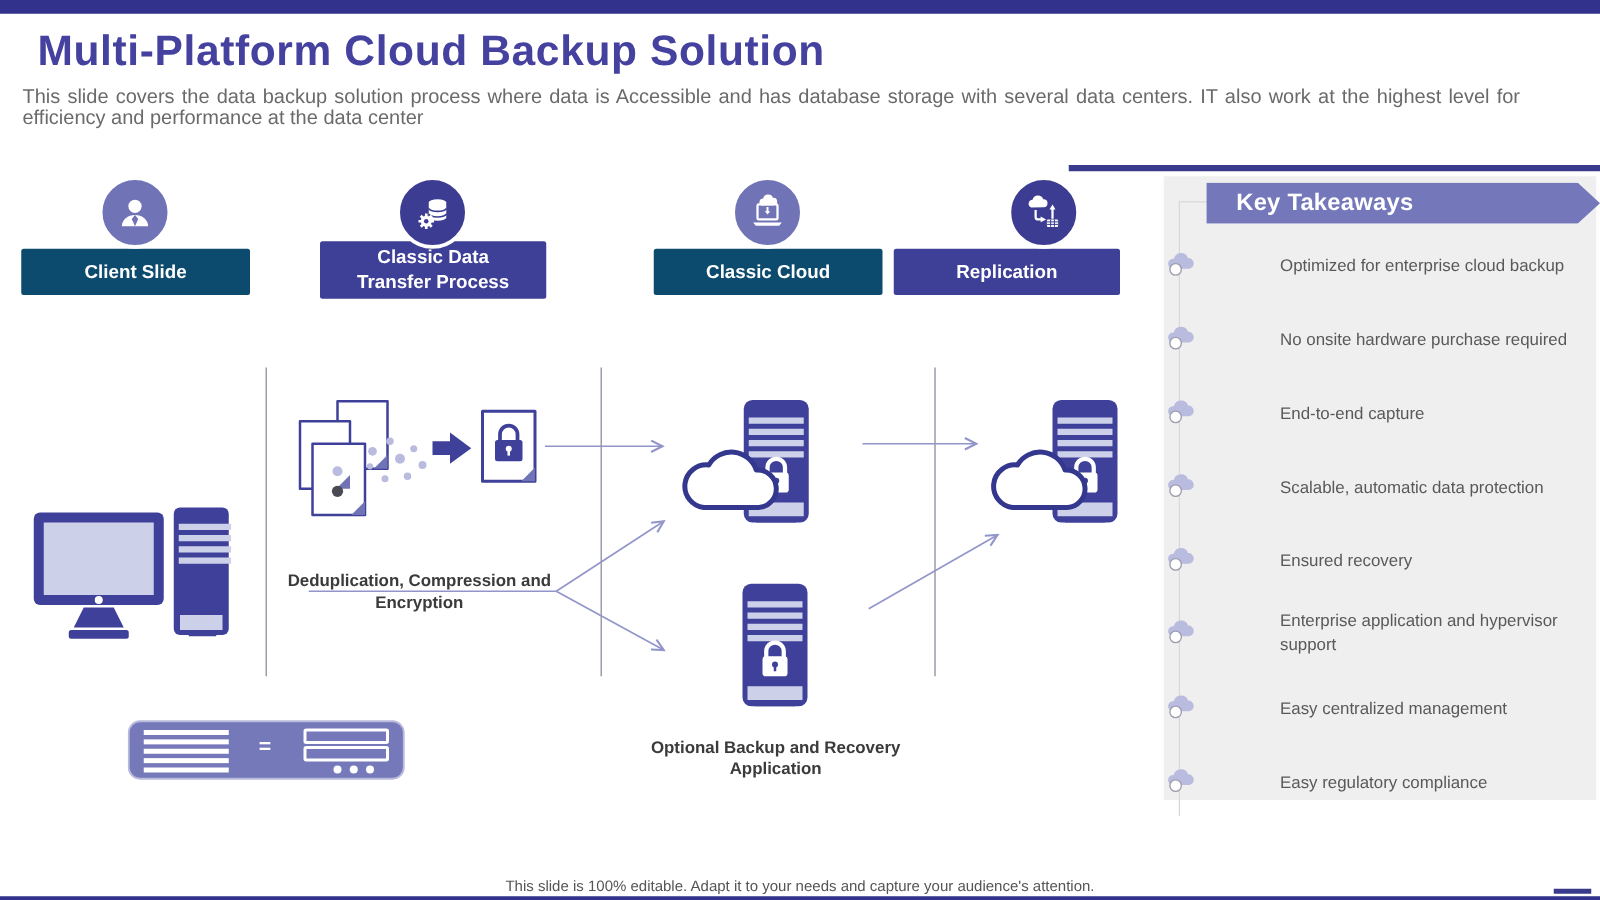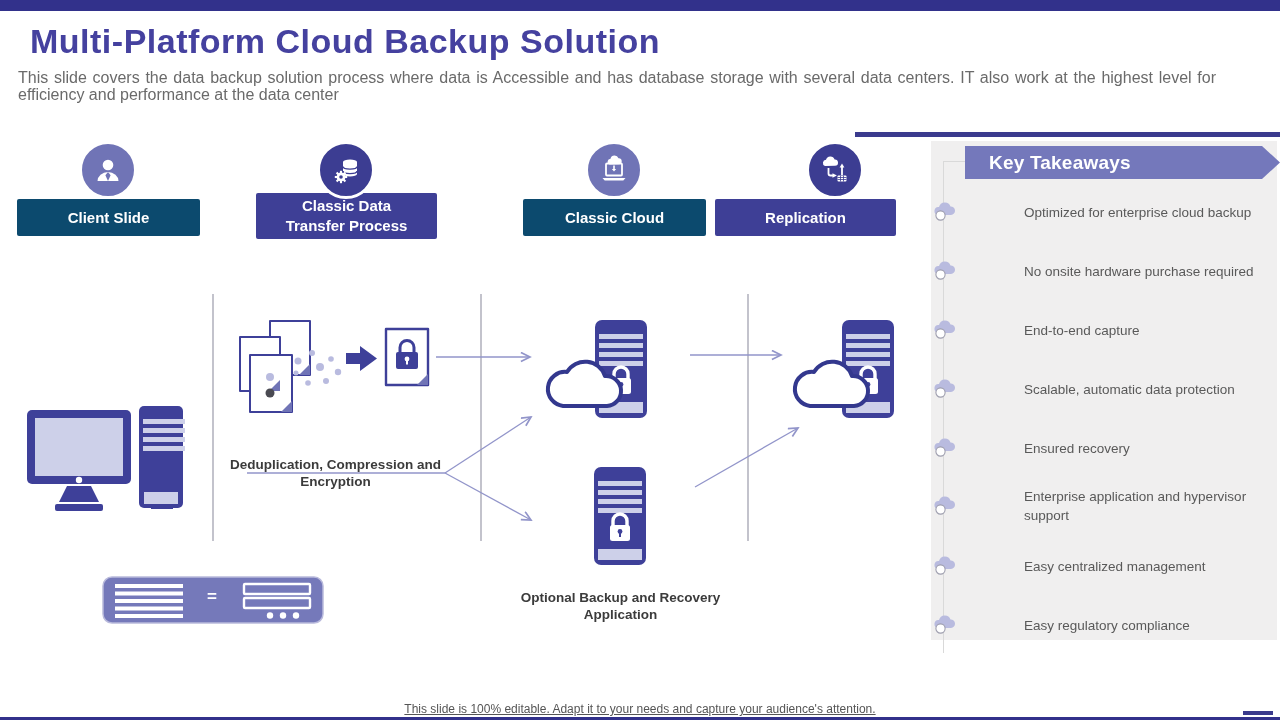--- a/index.html
+++ b/index.html
@@ -52,21 +52,21 @@
              clip-path:polygon(0 0, calc(100% - 18px) 0, 100% 50%, calc(100% - 18px) 100%, 0 100%);
              display:flex;align-items:center;z-index:2;}
   .kt-banner span{padding-left:24px;color:#fff;font-size:19px;font-weight:700;letter-spacing:.2px;}
   .kt-timeline{position:absolute;left:12px;top:20px;width:1px;height:492px;background:#d9d9d9;}
   .kt-connector{position:absolute;left:12px;top:20px;width:24px;height:1px;background:#d9d9d9;}
   .kt-item{position:absolute;left:2px;width:322px;height:36px;display:flex;align-items:center;}
   .kt-item svg{flex:0 0 auto;margin-right:19px;}
   .kt-item span{font-size:13.5px;line-height:19px;color:#595959;margin-left:48px;}
   .i0{top:53px}.i1{top:112px}.i2{top:171px}.i3{top:230px}.i4{top:289px}.i5{top:347px}.i6{top:407px}.i7{top:466px}
 
-  .footer{position:absolute;left:0;top:702px;width:1280px;text-align:center;font-size:12px;color:#555;text-decoration:underline;}
+  .footer{position:absolute;left:0;top:702px;width:1280px;text-align:center;font-size:12px;color:#555;}
 </style>
 </head>
 <body>
 
 <div class="slide">
   <div class="top-bar"></div>
 
   <h1 class="title">Multi-Platform Cloud Backup Solution</h1>
   <p class="subtitle">This slide covers the data backup solution process where data is Accessible and has database storage with several data centers. IT also work at the highest level for efficiency and performance at the data center</p>
 

